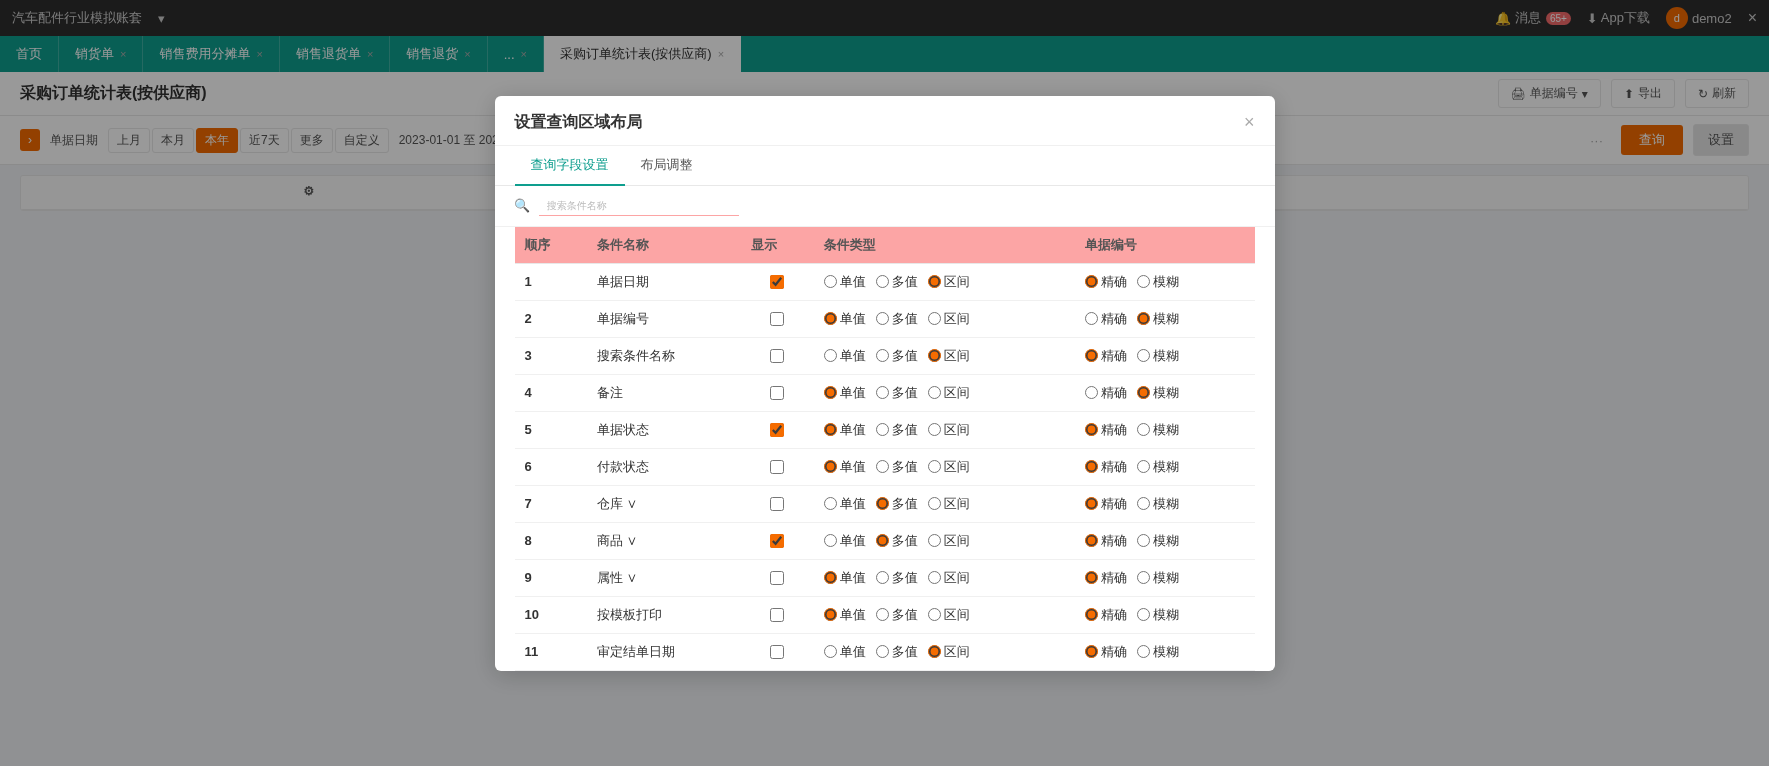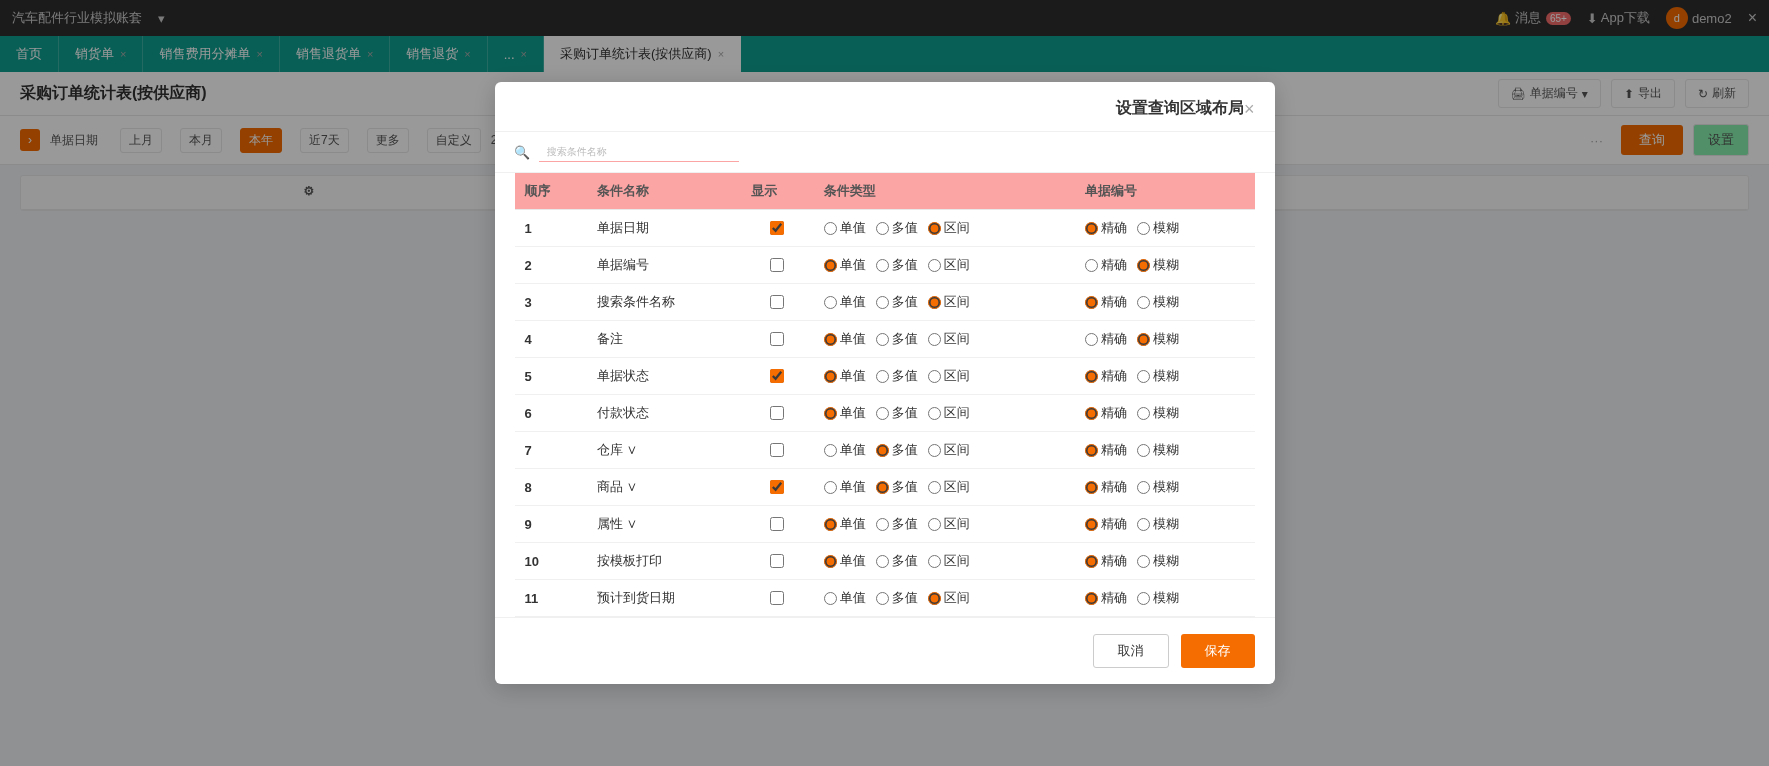--- a/index.html
+++ b/index.html
@@ -62,21 +62,21 @@
     .filter-bar {
       background: #fff;
       padding: 8px 20px;
       display: flex;
       align-items: center;
       gap: 10px;
       border-bottom: 1px solid #e8e8e8;
     }
     .filter-toggle { background: #f56c00; color: #fff; border: none; border-radius: 3px; padding: 4px 8px; cursor: pointer; font-size: 12px; }
     .filter-label { font-size: 12px; color: #555; }
-    .date-btns { display: flex; align-items: center; gap: 18px; margin-left: 12px; }
+    .date-btns { display: flex; align-items: center; gap: 2px; }
     .date-btn { border: 1px solid #e8e8e8; background: #fff; color: #555; padding: 3px 8px; border-radius: 3px; cursor: pointer; font-size: 12px; }
     .date-btn.active { background: #f56c00; color: #fff; border-color: #f56c00; }
     .date-range { font-size: 12px; color: #555; }
     .settings-dots { color: #aaa; cursor: pointer; margin-left: auto; }
 
     
     .table-area {
       background: #fff;
       margin: 10px 20px;
       border: 1px solid #e8e8e8;
@@ -102,21 +102,21 @@
       border-radius: 6px;
       width: 780px;
       max-height: 680px;
       display: flex;
       flex-direction: column;
       box-shadow: 0 4px 24px rgba(0,0,0,0.2);
     }
     .dialog-header {
       display: flex;
       align-items: center;
-      justify-content: flex-end;
+      justify-content: space-between;
       padding: 16px 20px 12px 20px;
       border-bottom: 1px solid #f0f0f0;
     }
     .dialog-title { font-size: 16px; font-weight: bold; color: #333; }
     .dialog-close { color: #aaa; cursor: pointer; font-size: 18px; line-height: 1; }
     .dialog-tabs {
       display: flex;
       padding: 0 20px;
       border-bottom: 1px solid #e8e8e8;
     }
@@ -229,21 +229,21 @@
       background: #f56c00;
       color: #fff;
       border: none;
       padding: 6px 18px;
       border-radius: 3px;
       cursor: pointer;
       font-size: 13px;
     }
     .btn-settings {
       border: 1px solid #e8e8e8;
-      background: #86efac;
+      background: #e5e5e5;
       color: #555;
       padding: 6px 14px;
       border-radius: 3px;
       cursor: pointer;
       font-size: 13px;
     }
 
     
     .gear-col { width: 40px; text-align: center; }
   </style>
@@ -328,20 +328,24 @@
 </div>
 
 <div class="overlay">
   <div class="dialog">
 
     <div class="dialog-header">
       <span class="dialog-title">设置查询区域布局</span>
       <span class="dialog-close">×</span>
     </div>
 
+    <div class="dialog-tabs">
+      <div class="dialog-tab active">查询字段设置</div>
+      <div class="dialog-tab">布局调整</div>
+    </div>
 
     <div class="dialog-search">
       <span class="search-icon-wrap">🔍</span>
       <input type="text" placeholder="搜索条件名称" style="">
     </div>
 
     <div class="dialog-table-wrap">
       <table class="dialog-table">
         <thead>
           <tr>
@@ -719,21 +723,21 @@
                   </label>
                   <label class="radio-item">
                     <input type="radio" name="match_9" value="模糊" style="">
                     <span>模糊</span>
                   </label>
                 </div>
               </td>
             </tr>
             <tr>
               <td class="order-num">11</td>
-              <td>预计到货日期</td>
+              <td>审定结单日期</td>
               <td style="text-align: center;">
                 <div class="checkbox-item">
                   <input type="checkbox" style="">
                 </div>
               </td>
               <td>
                 <div class="radio-group">
                   <label class="radio-item">
                     <input type="radio" name="type_10" value="单值" style="">
                     <span>单值</span>
@@ -758,18 +762,14 @@
                     <input type="radio" name="match_10" value="模糊" style="">
                     <span>模糊</span>
                   </label>
                 </div>
               </td>
             </tr>
           </tbody>
       </table>
     </div>
 
-    <div class="dialog-footer">
-      <button class="btn-cancel">取消</button>
-      <button class="btn-save">保存</button>
-    </div>
   </div>
 </div>
 
 </body></html>

